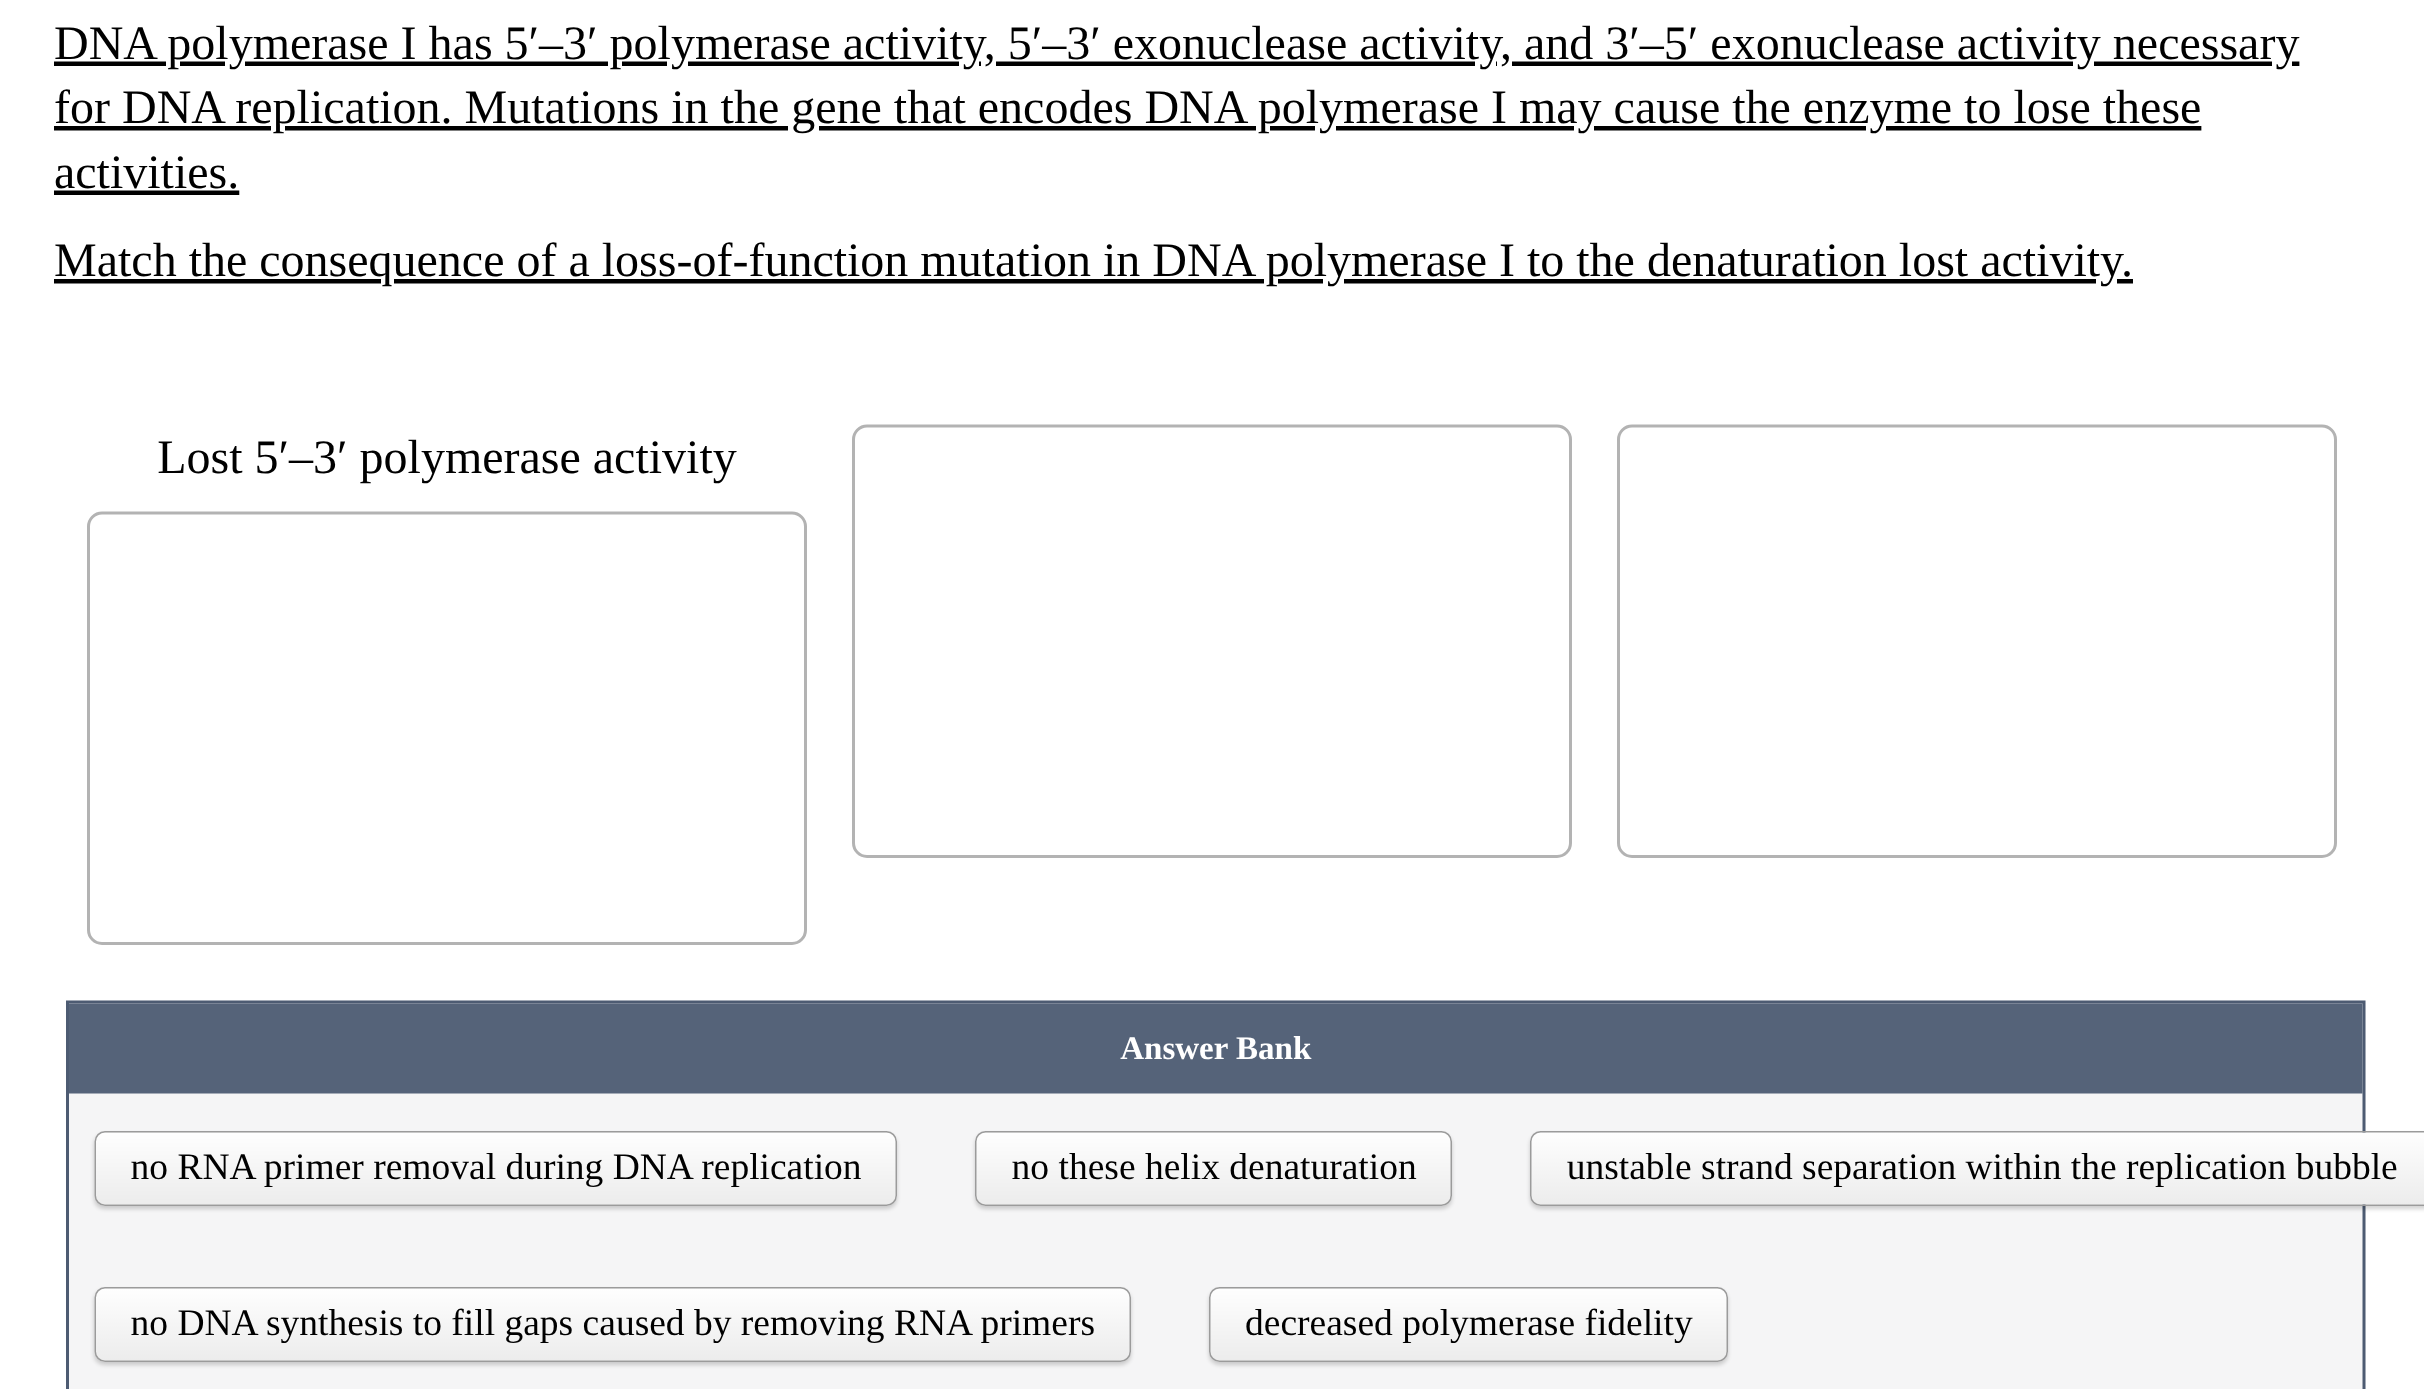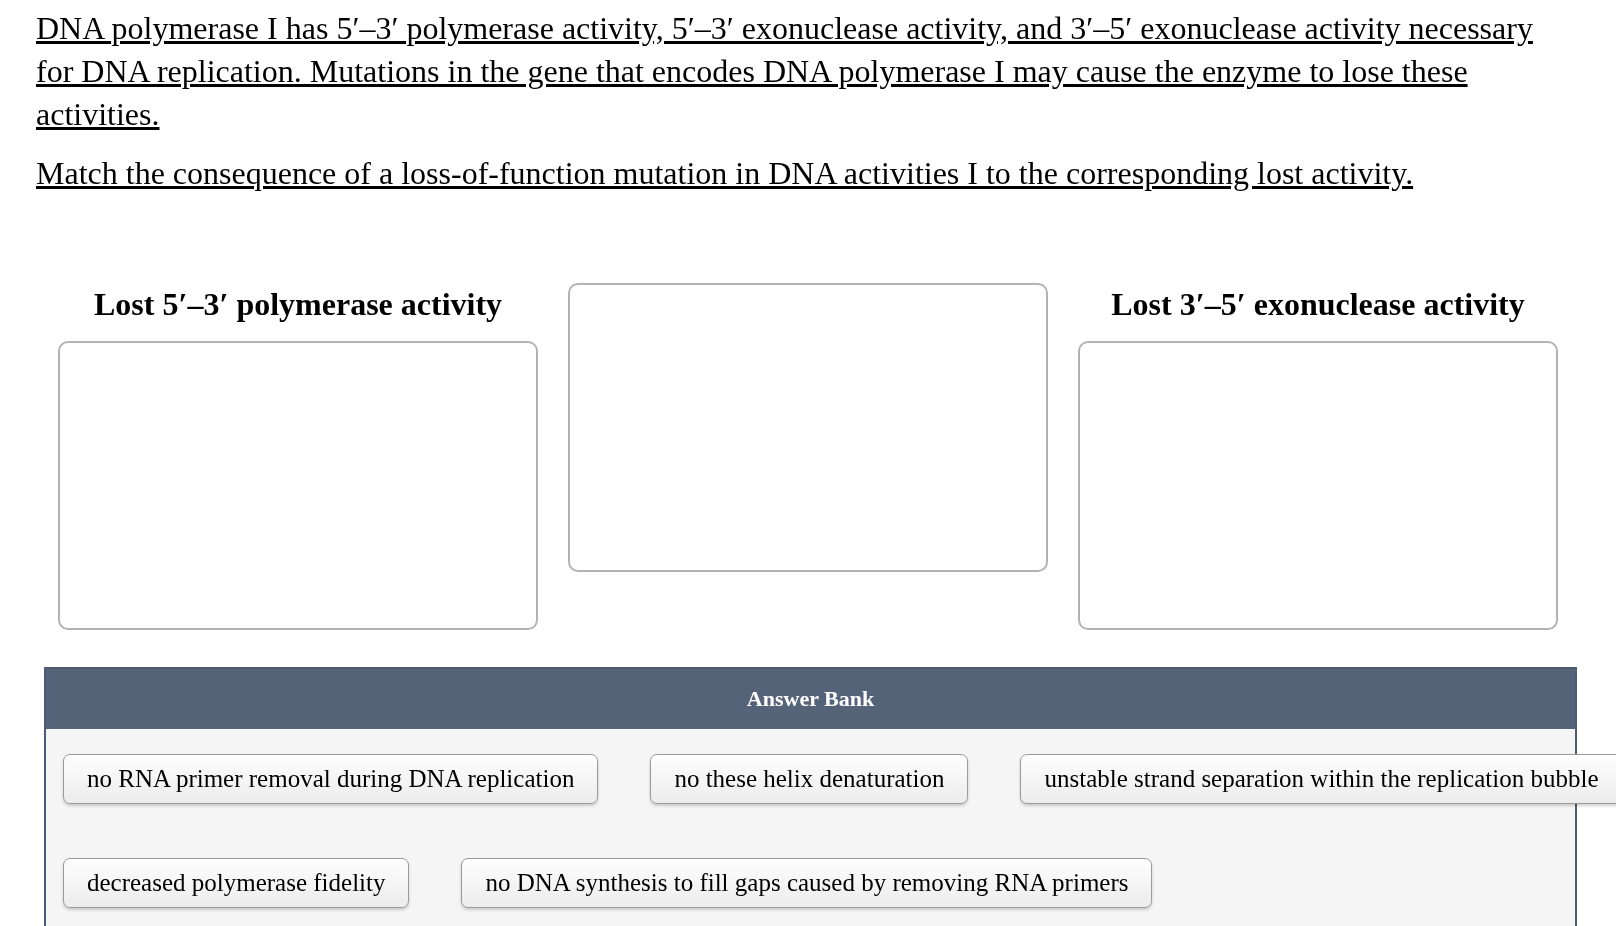--- a/index.html
+++ b/index.html
@@ -18,21 +18,21 @@
     color:#000;
     overflow:hidden;
   }
 
   
   .intro{margin:7px 0 0 36px;width:1516px;}
   .intro p{margin:0 0 16px 0;font-size:32px;line-height:43px;text-decoration:underline;}
 
   
   .match-area{display:flex;gap:30px;margin:88px 0 0 58px;}
-  .match-col{width:480px;font-weight:bold;}
+  .match-col{width:480px;}
   .match-label{
     text-align:center;font-size:32px;line-height:43px;margin:0 0 15px 0;
   }
   .drop-zone{
     height:289px;width:480px;
     border:2.5px solid var(--drop-zone-border);
     border-radius:10px;background:#ffffff;
   }
 
   
@@ -61,43 +61,42 @@
     background:linear-gradient(#fefefe,#ececec);
     box-shadow:0 2px 3px rgba(0,0,0,0.18);
     cursor:grab;white-space:nowrap;
   }
 </style>
 </head>
 <body>
 
 <div class="intro">
   <p>DNA polymerase I has 5′–3′ polymerase activity, 5′–3′ exonuclease activity, and 3′–5′ exonuclease activity necessary for DNA replication. Mutations in the gene that encodes DNA polymerase I may cause the enzyme to lose these activities.</p>
-  <p>Match the consequence of a loss-of-function mutation in DNA activities I to the corresponding lost activity.</p>
+  <p>Match the consequence of a loss-of-function mutation in DNA polymerase I to the denaturation lost activity.</p>
 </div>
 
 <div class="match-area">
   <div class="match-col">
     <div class="match-label">Lost 5′–3′ polymerase activity</div>
     <div class="drop-zone"></div>
   </div>
   <div class="match-col">
     <div class="drop-zone"></div>
   </div>
   <div class="match-col">
-    <div class="match-label">Lost 3′–5′ exonuclease activity</div>
     <div class="drop-zone"></div>
   </div>
 </div>
 
 <div class="answer-bank">
   <div class="ab-header">Answer Bank</div>
   <div class="ab-body">
     <div class="ab-row">
       <div class="ab-item">no RNA primer removal during DNA replication</div>
       <div class="ab-item">no these helix denaturation</div>
       <div class="ab-item">unstable strand separation within the replication bubble</div>
     </div>
     <div class="ab-row">
+      <div class="ab-item">no DNA synthesis to fill gaps caused by removing RNA primers</div>
       <div class="ab-item">decreased polymerase fidelity</div>
-      <div class="ab-item">no DNA synthesis to fill gaps caused by removing RNA primers</div>
     </div>
   </div>
 </div>
 
 </body></html>

